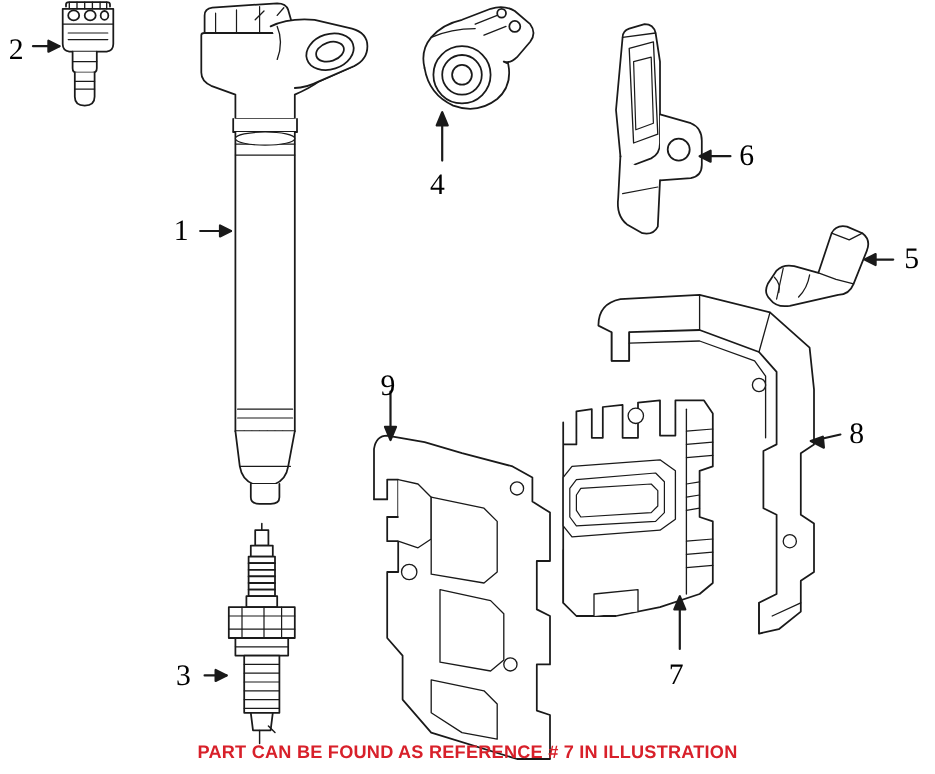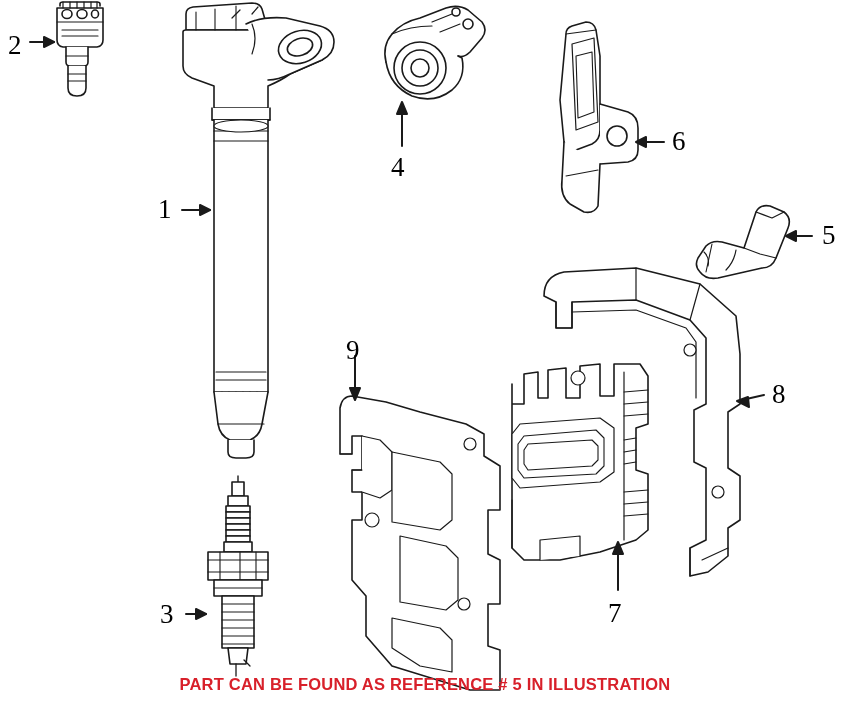--- a/index.html
+++ b/index.html
@@ -244,15 +244,15 @@
   <div class="callout-label" style="left:8px;  top:32px;">2</div>
   <div class="callout-label" style="left:158px; top:196px;">1</div>
   <div class="callout-label" style="left:160px; top:601px;">3</div>
   <div class="callout-label" style="left:391px; top:154px;">4</div>
   <div class="callout-label" style="left:822px; top:222px;">5</div>
   <div class="callout-label" style="left:672px; top:128px;">6</div>
   <div class="callout-label" style="left:608px; top:600px;">7</div>
   <div class="callout-label" style="left:772px; top:381px;">8</div>
   <div class="callout-label" style="left:346px; top:337px;">9</div>
 
-  <div id="footer-note">PART CAN BE FOUND AS REFERENCE # 5 IN ILLUSTRATION</div>
+  <div id="footer-note">PART CAN BE FOUND AS REFERENCE # 7 IN ILLUSTRATION</div>
 
 </div>
 
 </body></html>

